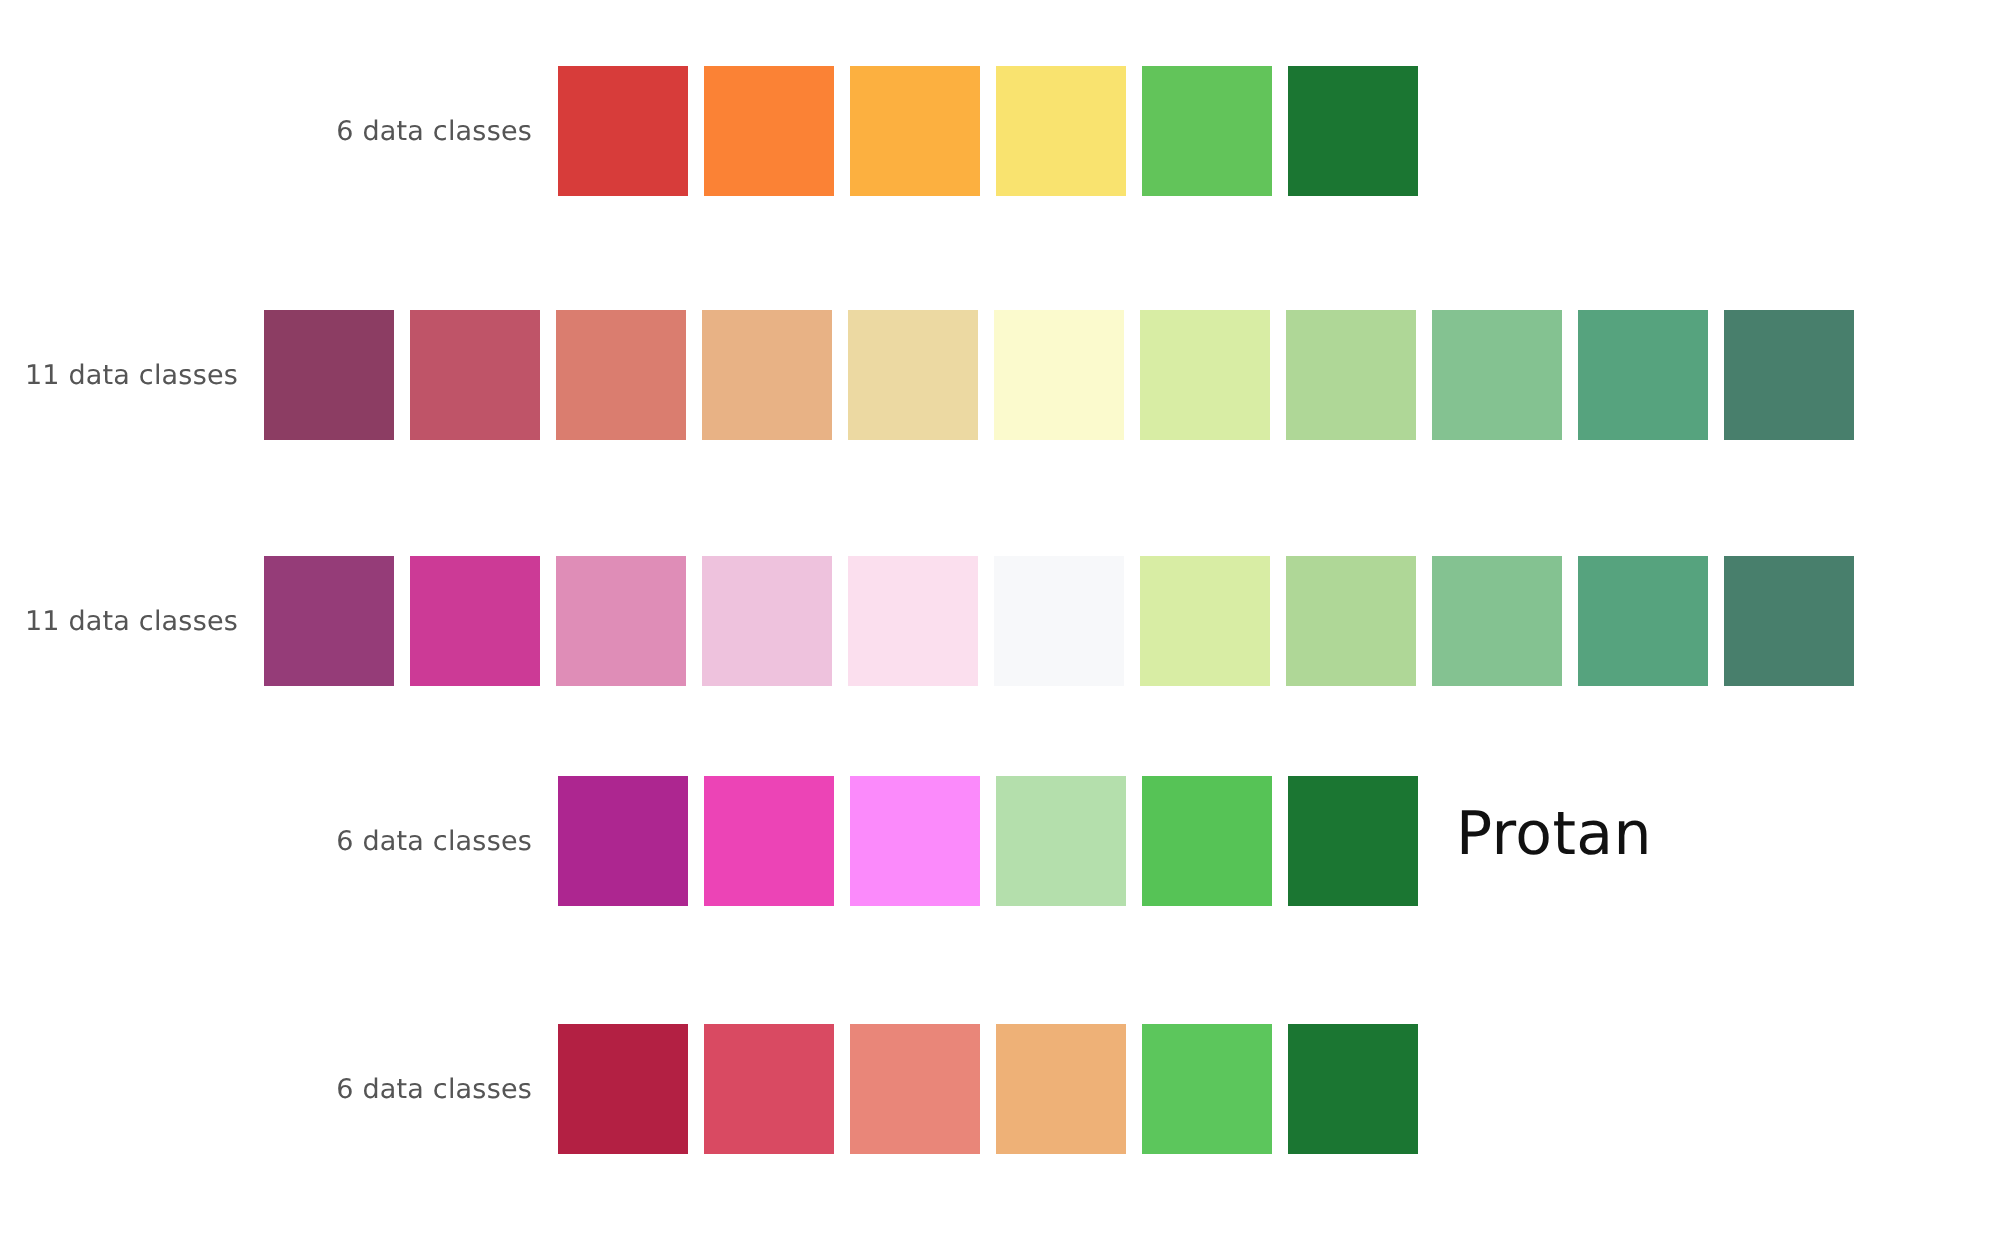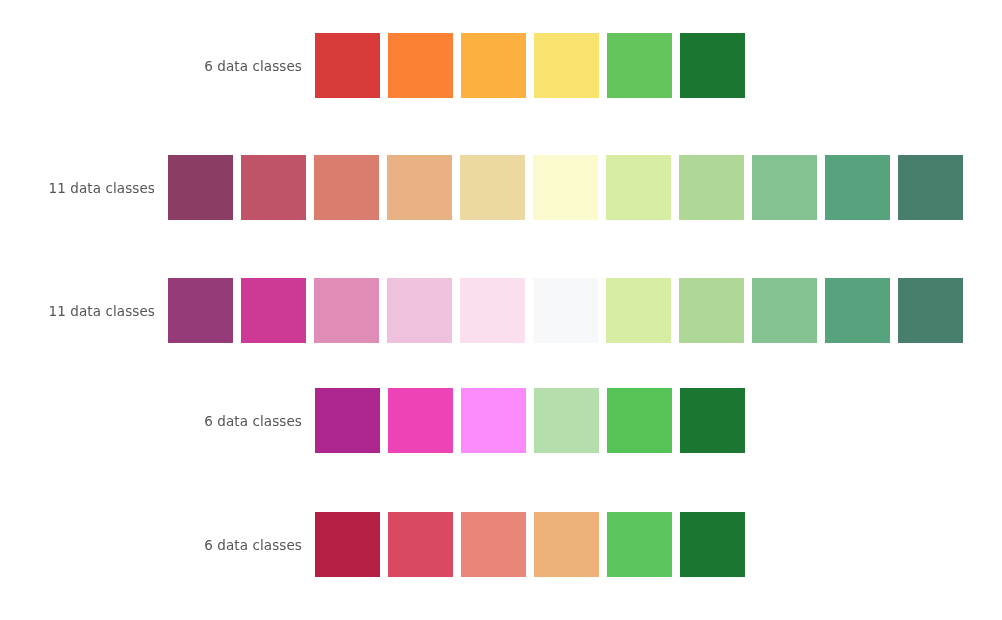--- a/index.html
+++ b/index.html
@@ -11,21 +11,20 @@
     width: 1002px;
     height: 620px;
     font-family: "DejaVu Sans", "Liberation Sans", sans-serif;
     position: relative;
     overflow: hidden;
   }
   #stage {
     position: relative;
     width: 862px;
     height: 620px;
-    margin-left: 36px;
   }
   .ramp-row {
     position: absolute;
     display: flex;
     align-items: center;
   }
   .ramp-label {
     font-size: 13.5px;
     color: #555555;
     text-align: right;
@@ -105,20 +104,21 @@
       <div class="ramp-label" style="width: 100px; color: rgb(85, 85, 85);">6 data classes</div>
       <div class="swatches">
         <div class="swatch" style="background: rgb(173, 38, 144);"></div>
         <div class="swatch" style="background: rgb(236, 68, 182);"></div>
         <div class="swatch" style="background: rgb(251, 138, 251);"></div>
         <div class="swatch" style="background: rgb(180, 223, 172);"></div>
         <div class="swatch" style="background: rgb(86, 195, 86);"></div>
         <div class="swatch" style="background: rgb(27, 118, 50);"></div>
       </div>
     </div>
+    <div class="sim-label" style="left: 728px; top: 400px; color: rgb(17, 17, 17);">Protan</div>
     <div class="ramp-row" style="left: 166px; top: 512px;">
       <div class="ramp-label" style="width: 100px; color: rgb(85, 85, 85);">6 data classes</div>
       <div class="swatches">
         <div class="swatch" style="background: rgb(179, 32, 67);"></div>
         <div class="swatch" style="background: rgb(217, 74, 98);"></div>
         <div class="swatch" style="background: rgb(233, 134, 121);"></div>
         <div class="swatch" style="background: rgb(238, 177, 119);"></div>
         <div class="swatch" style="background: rgb(92, 198, 92);"></div>
         <div class="swatch" style="background: rgb(27, 118, 50);"></div>
       </div>

